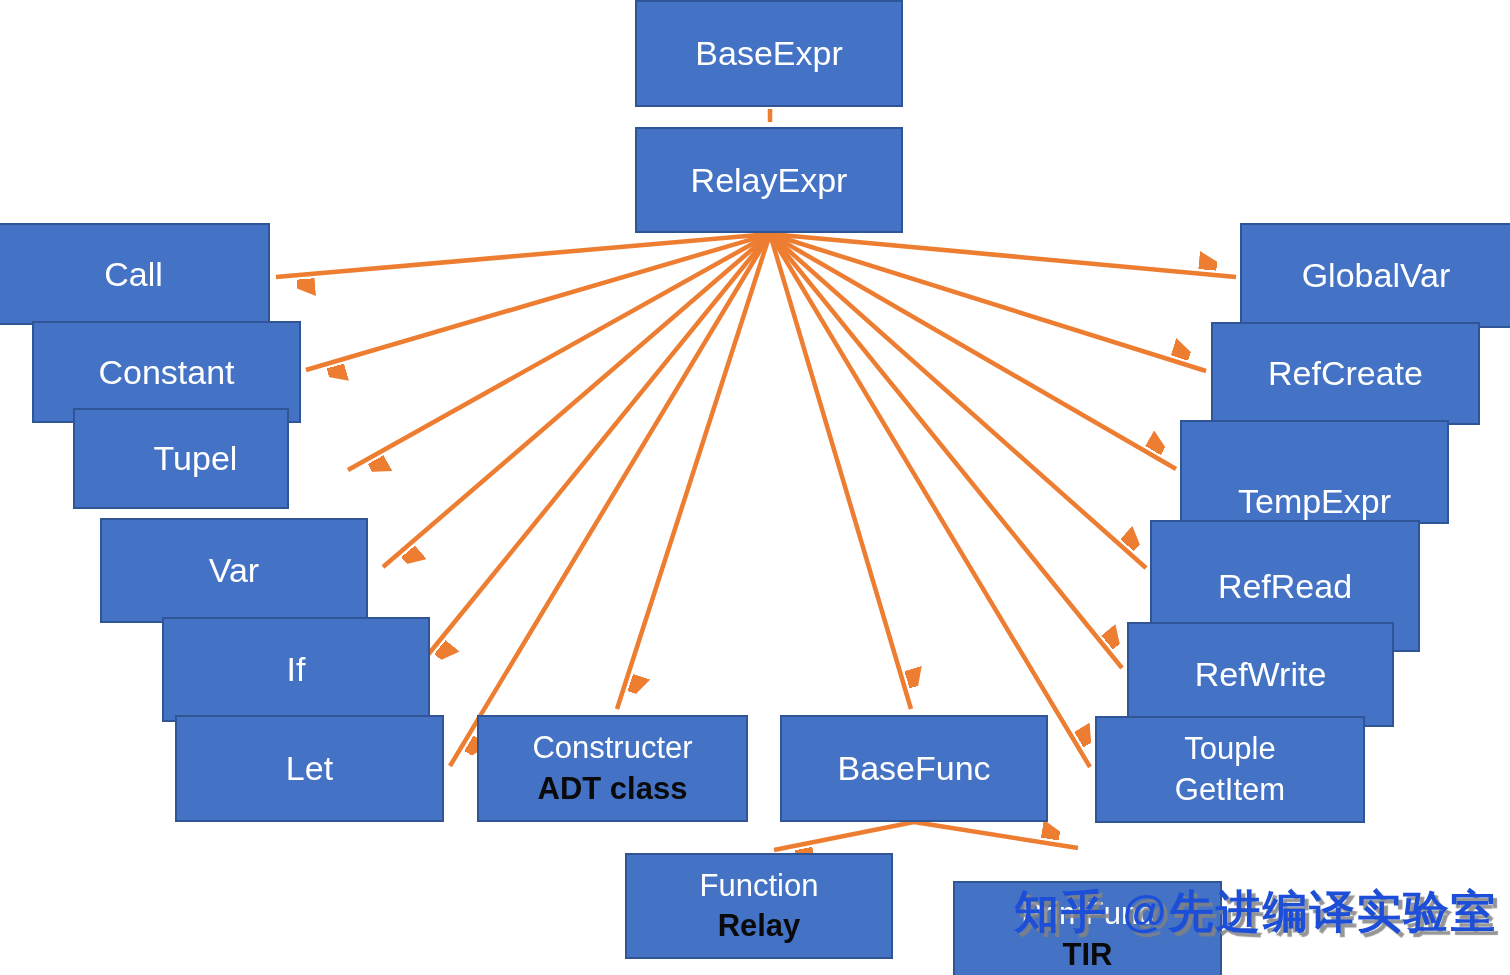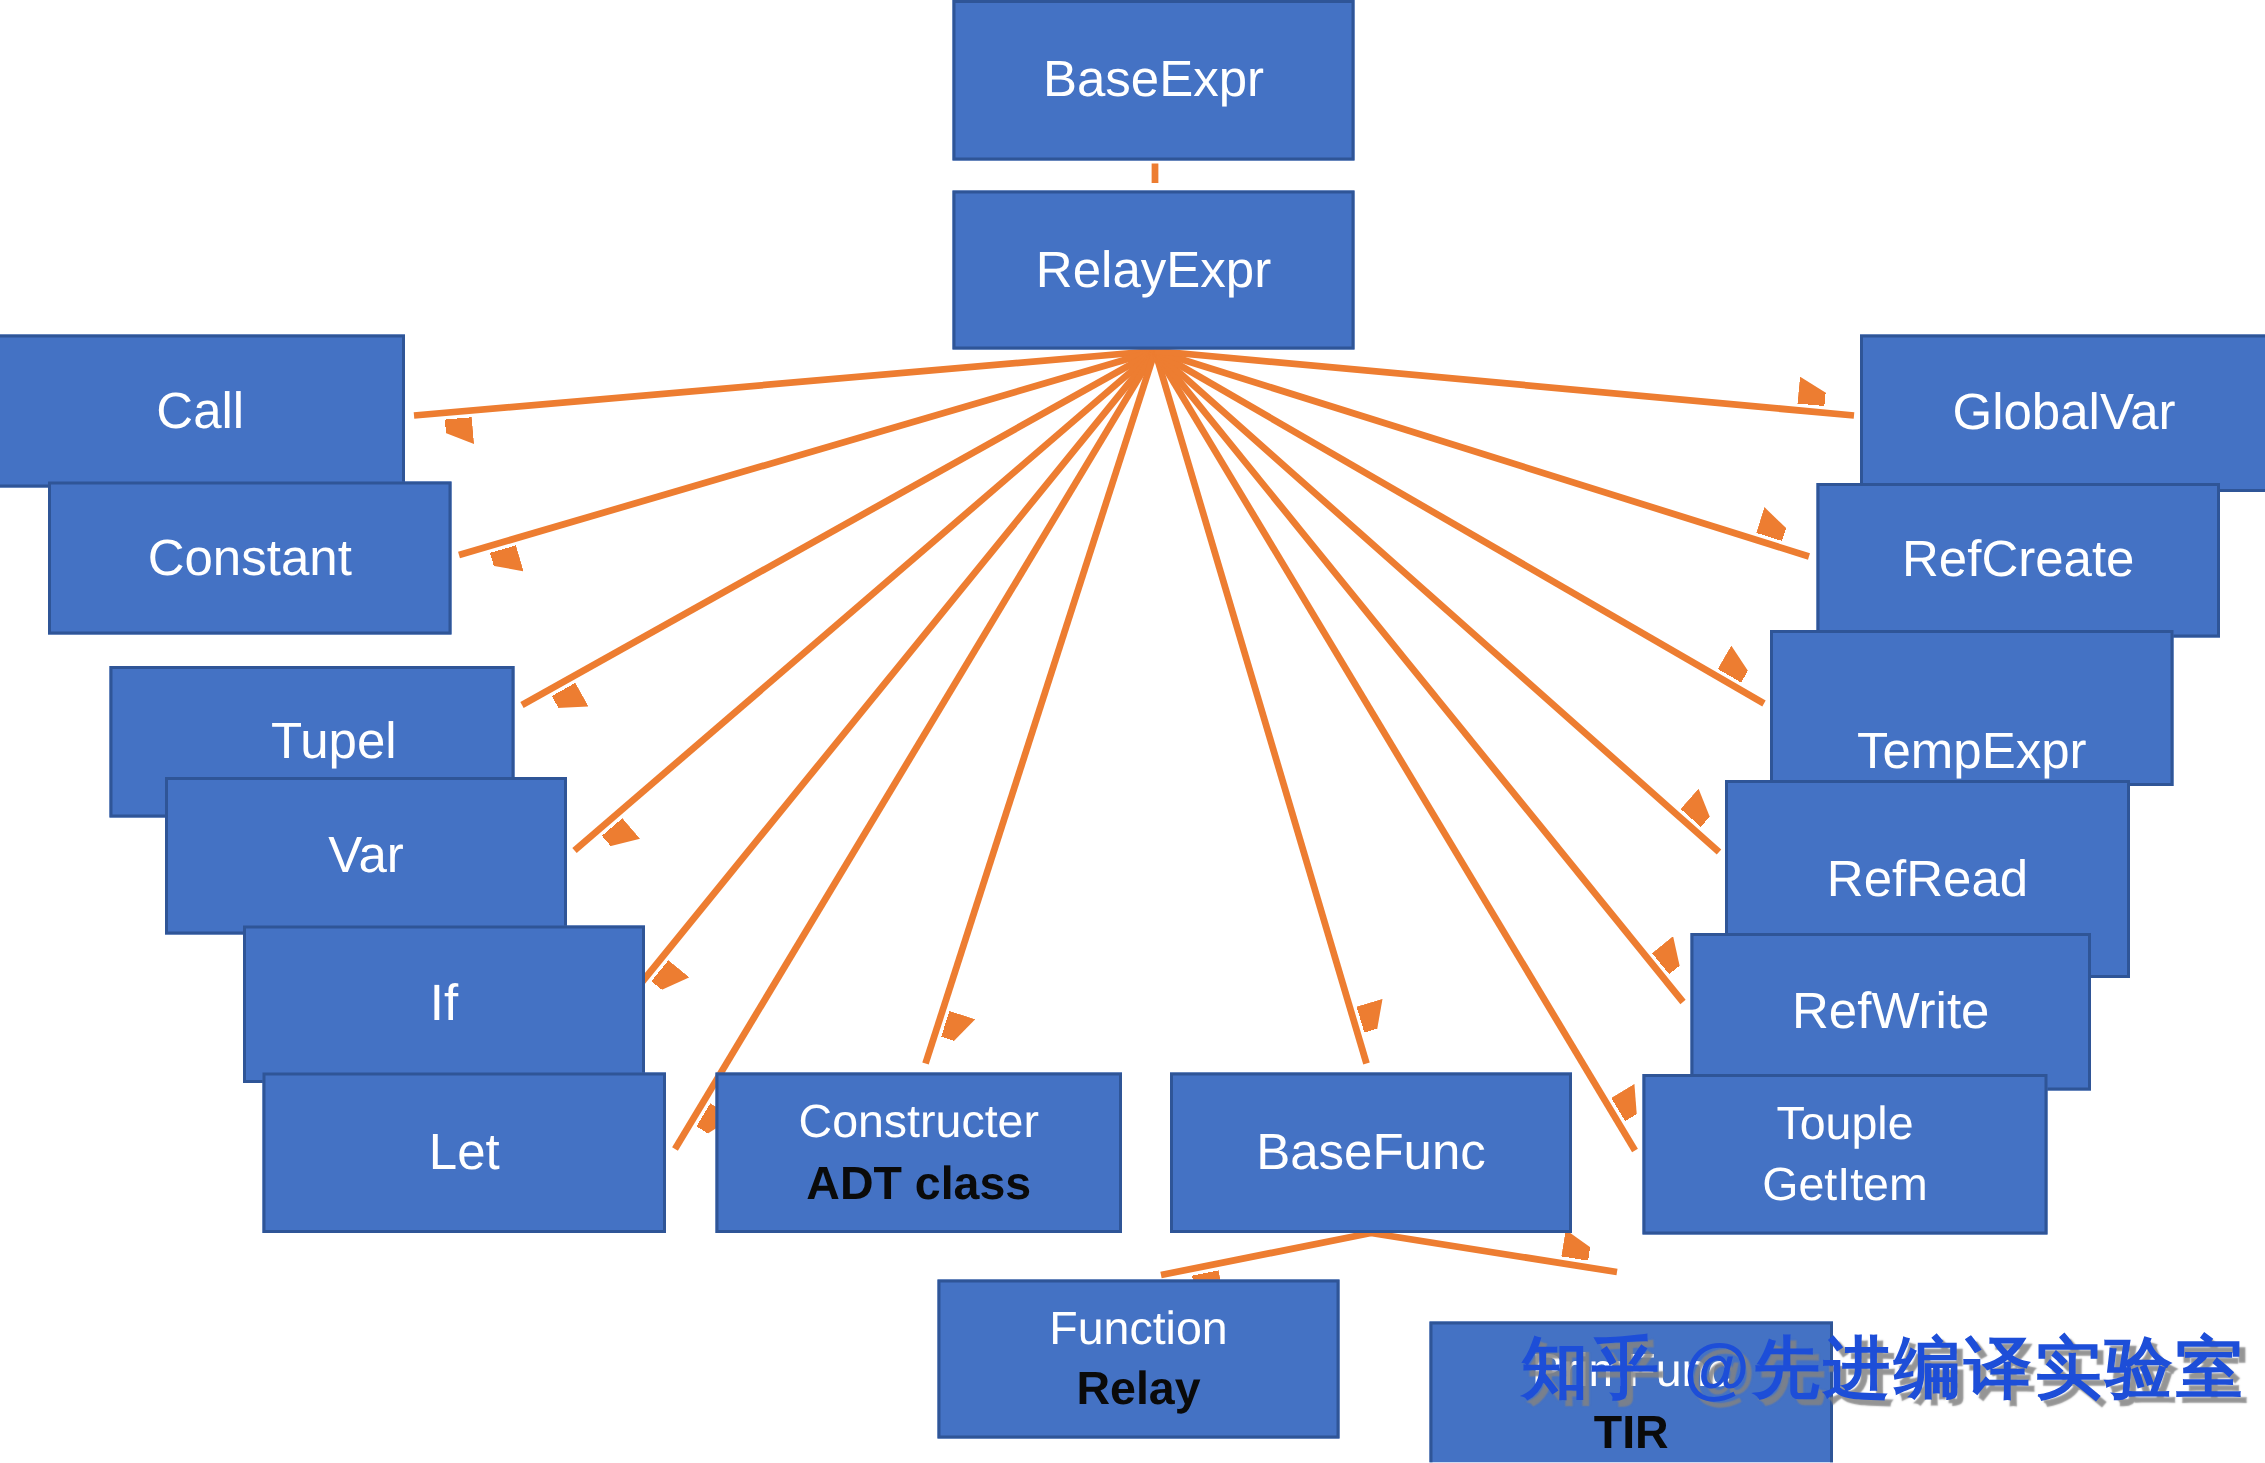--- a/index.html
+++ b/index.html
@@ -33,22 +33,22 @@
     position:absolute;left:1014px;top:882px;
     color:#1d4ed8;font-size:45px;font-weight:700;letter-spacing:2px;
     text-shadow:4px 4px 1px rgba(130,130,130,0.85);
     white-space:nowrap;
   }
   
   #n-baseexpr   {left:635px; top:0px;   width:268px; height:107px;}
   #n-relayexpr  {left:635px; top:127px; width:268px; height:106px;}
   #n-call       {left:-3px;  top:223px; width:273px; height:102px;}
   #n-constant   {left:32px;  top:321px; width:269px; height:102px;}
-  #n-tupel      {left:73px;  top:444px; width:270px; height:101px;padding-left:29px;}
-  #n-var        {left:110px; top:518px; width:268px; height:105px;}
+  #n-tupel      {left:73px;  top:408px; width:216px; height:101px;padding-left:29px;}
+  #n-var        {left:100px; top:518px; width:268px; height:105px;}
   #n-if         {left:162px; top:617px; width:268px; height:105px;}
   #n-let        {left:175px; top:715px; width:269px; height:107px;}
   #n-constructer{left:477px; top:715px; width:271px; height:107px;}
   #n-basefunc   {left:780px; top:715px; width:268px; height:107px;}
   #n-function   {left:625px; top:853px; width:268px; height:106px;}
   #n-primfunc   {left:953px; top:853px; width:269px; height:107px;margin-top:28px;}
   #n-globalvar  {left:1240px;top:223px; width:272px; height:105px;}
   #n-refcreate  {left:1211px;top:322px; width:269px; height:103px;}
   #n-tempexpr   {left:1180px;top:420px; width:269px; height:104px;justify-content:flex-end;}
   #n-refread    {left:1150px;top:520px; width:270px; height:132px;}

